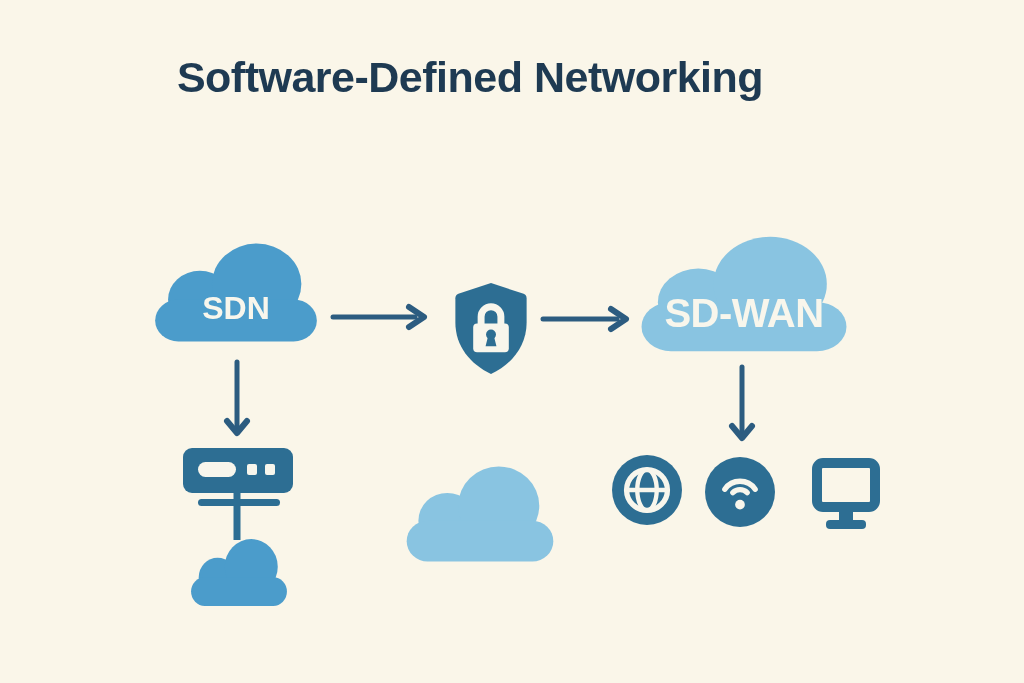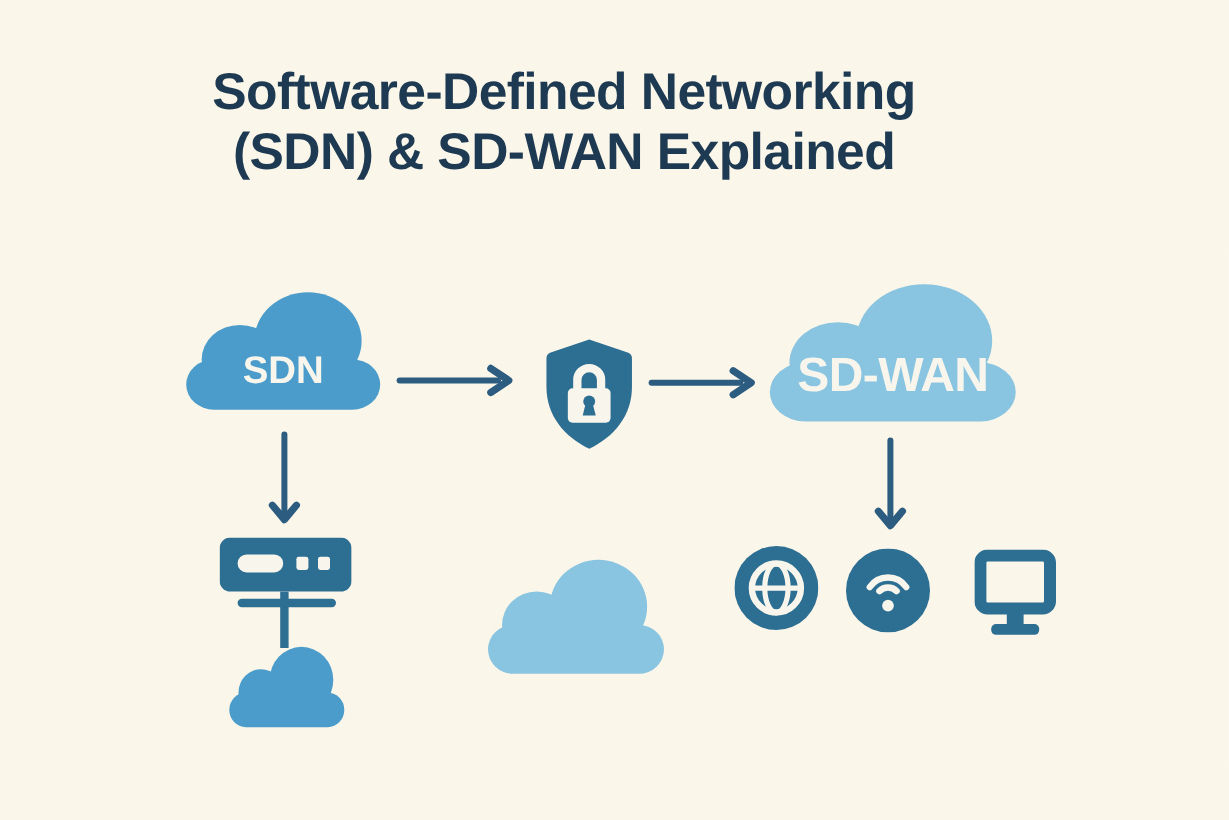--- a/index.html
+++ b/index.html
@@ -30,21 +30,20 @@
   .arrow{position:absolute;}
   .arrow path{stroke:var(--c-arrow);fill:none;stroke-linecap:round;stroke-linejoin:round;}
 </style>
 </head>
 <body>
 
 <div class="canvas">
 
   <div class="title">
     <div>Software-Defined Networking</div>
-    <div>(SDN) &amp; SD-WAN Explained</div>
   </div>
 
   <div class="node" style="left:150px;top:242px;width:172px;height:101px;">
     <svg viewBox="0 0 200 130" preserveAspectRatio="none">
       <g class="fill-medium">
         <circle cx="58" cy="74" r="37"></circle>
         <circle cx="124" cy="54" r="52"></circle>
         <rect x="6" y="74" width="188" height="54" rx="27"></rect>
       </g>
     </svg>

